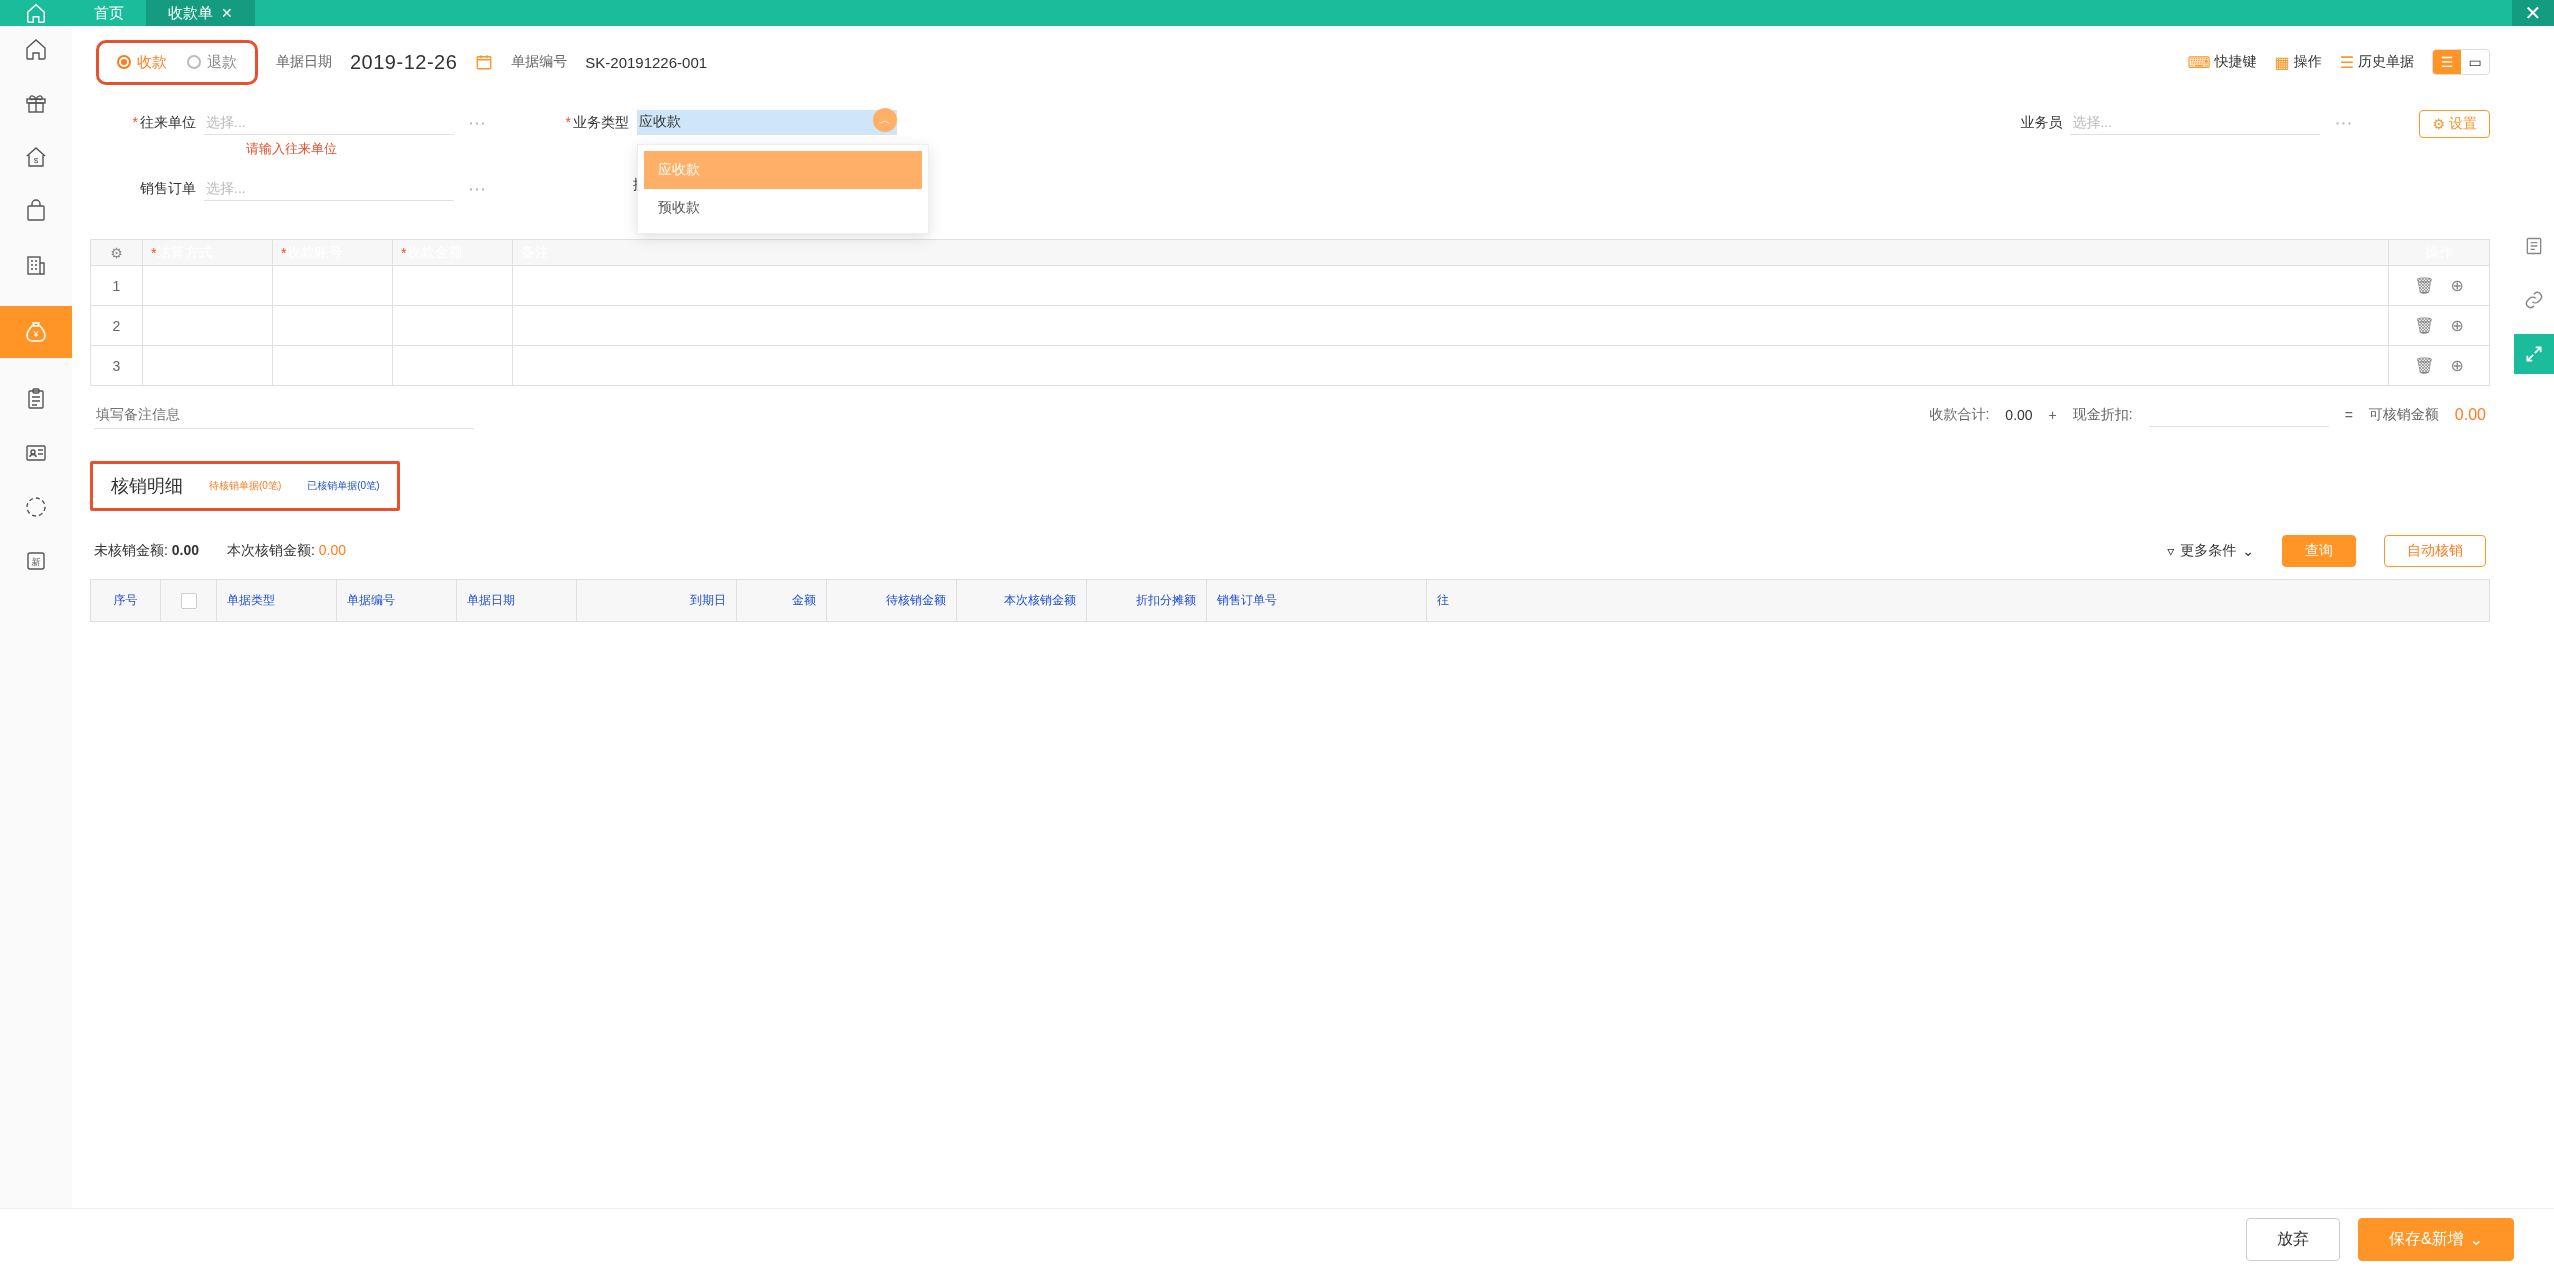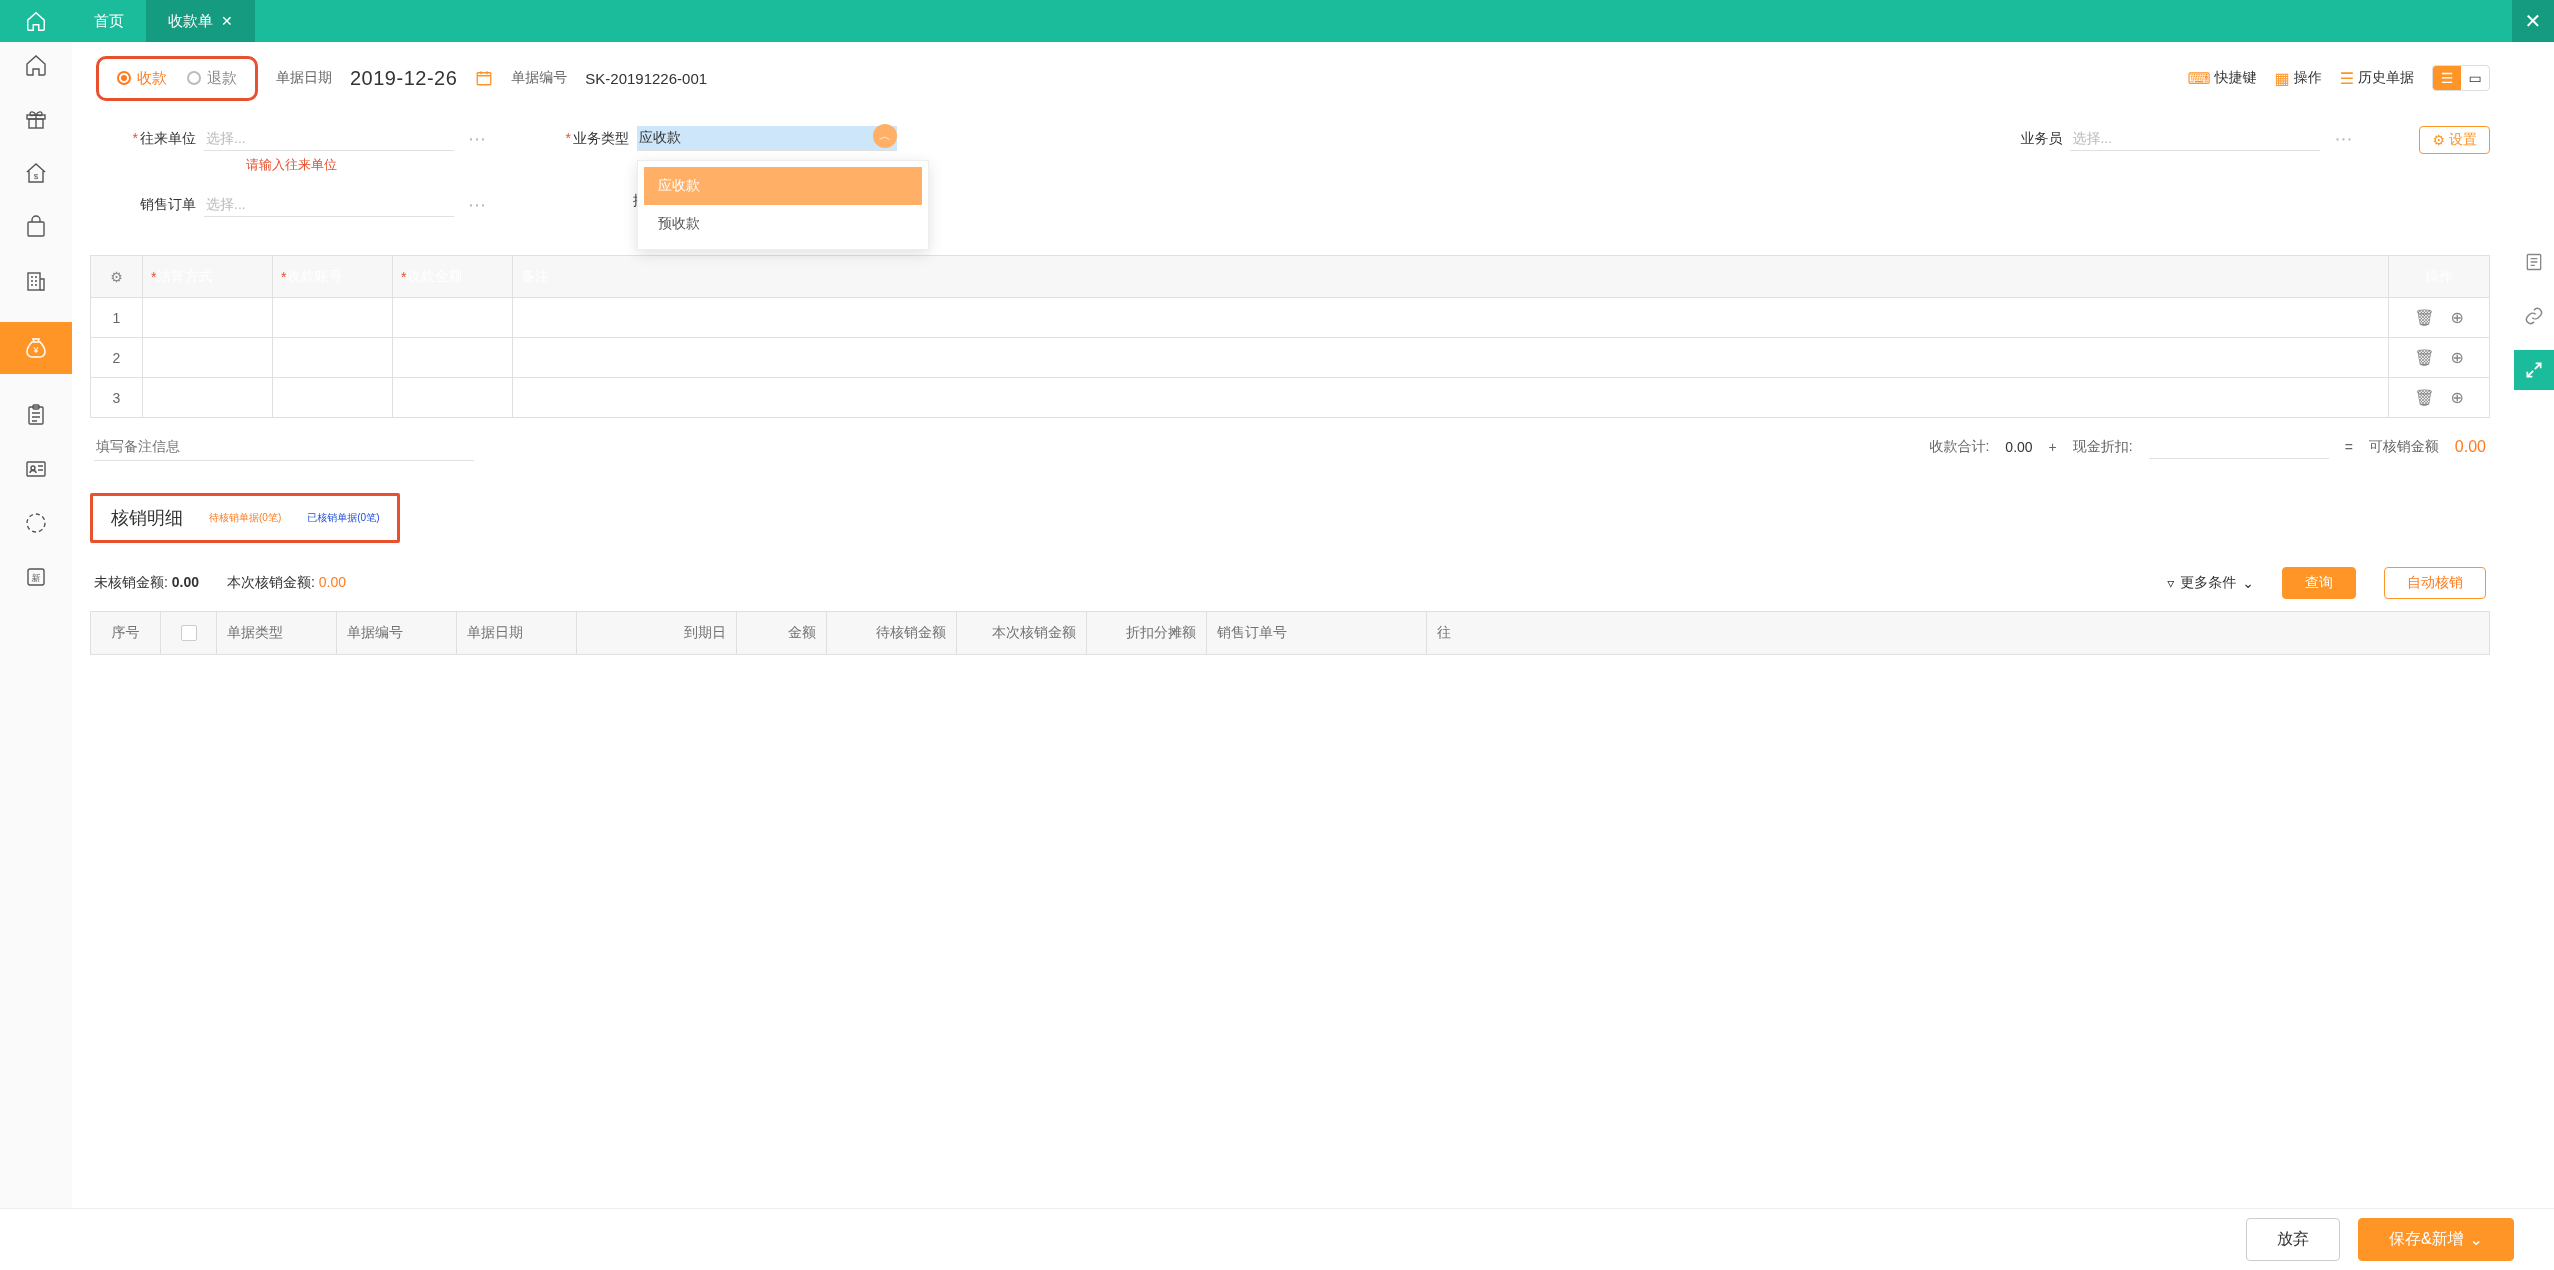--- a/index.html
+++ b/index.html
@@ -1,21 +1,21 @@
 <!DOCTYPE html>
 <html><head>
 <meta charset="utf-8">
 <style>
 * { margin: 0; padding: 0; box-sizing: border-box; }
 body { font-family: "Microsoft YaHei", Arial, sans-serif; font-size: 14px; color: #333; background: #fff; overflow: hidden; }
 
 .app { display: flex; flex-direction: column; height: 100vh; width: 100vw; }
 
 
-.header { display: flex; align-items: stretch; height: 42px; background: #1abc9c; color: #fff; }
+.header { display: flex; align-items: stretch; height: 26px; background: #1abc9c; color: #fff; }
 .tab { display: flex; align-items: center; padding: 0 22px; cursor: pointer; font-size: 15px; }
 .tab.home-tab { background: #1abc9c; color: #fff; }
 .tab.active { background: #159b80; }
 .tab-close { margin-left: 8px; font-size: 14px; }
 .header-spacer { flex: 1; }
 .header-close { width: 42px; display: flex; align-items: center; justify-content: center; background: #159b80; font-size: 20px; cursor: pointer; }
 
 
 .body { flex: 1; display: flex; overflow: hidden; }
 
@@ -97,21 +97,21 @@
 
 .wo-toolbar { display: flex; align-items: center; margin-top: 24px; gap: 28px; padding: 0 4px; }
 .wo-toolbar-spacer { flex: 1; }
 .more-cond { display: flex; align-items: center; gap: 6px; color: #333; cursor: pointer; }
 .btn { padding: 6px 22px; border-radius: 4px; font-size: 14px; cursor: pointer; }
 .btn-primary { background: #ff9526; color: #fff; border: 1px solid #ff9526; }
 .btn-outline { background: #fff; color: #ff7b1e; border: 1px solid #ff9526; }
 
 .wo-table { margin-top: 12px; border: 1px solid #e0e0e0; }
 .wo-row { display: flex; background: #f7f7f7; }
-.wo-cell { border-right: 1px solid #e0e0e0; padding: 12px 10px; font-size: 14px; color: #737373; text-align: left; }
+.wo-cell { border-right: 1px solid #e0e0e0; padding: 12px 10px; font-size: 12px; color: #1d4ed8; text-align: left; }
 .wo-cell:last-child { border-right: none; }
 .wc-idx { width: 70px; text-align: center; }
 .wc-chk { width: 56px; display: flex; justify-content: center; align-items: center; }
 .wc-type { width: 120px; }
 .wc-num { width: 120px; }
 .wc-date { width: 120px; }
 .wc-due { width: 160px; text-align: right; }
 .wc-amt { width: 90px; text-align: right; }
 .wc-pending { width: 130px; text-align: right; }
 .wc-current { width: 130px; text-align: right; }

